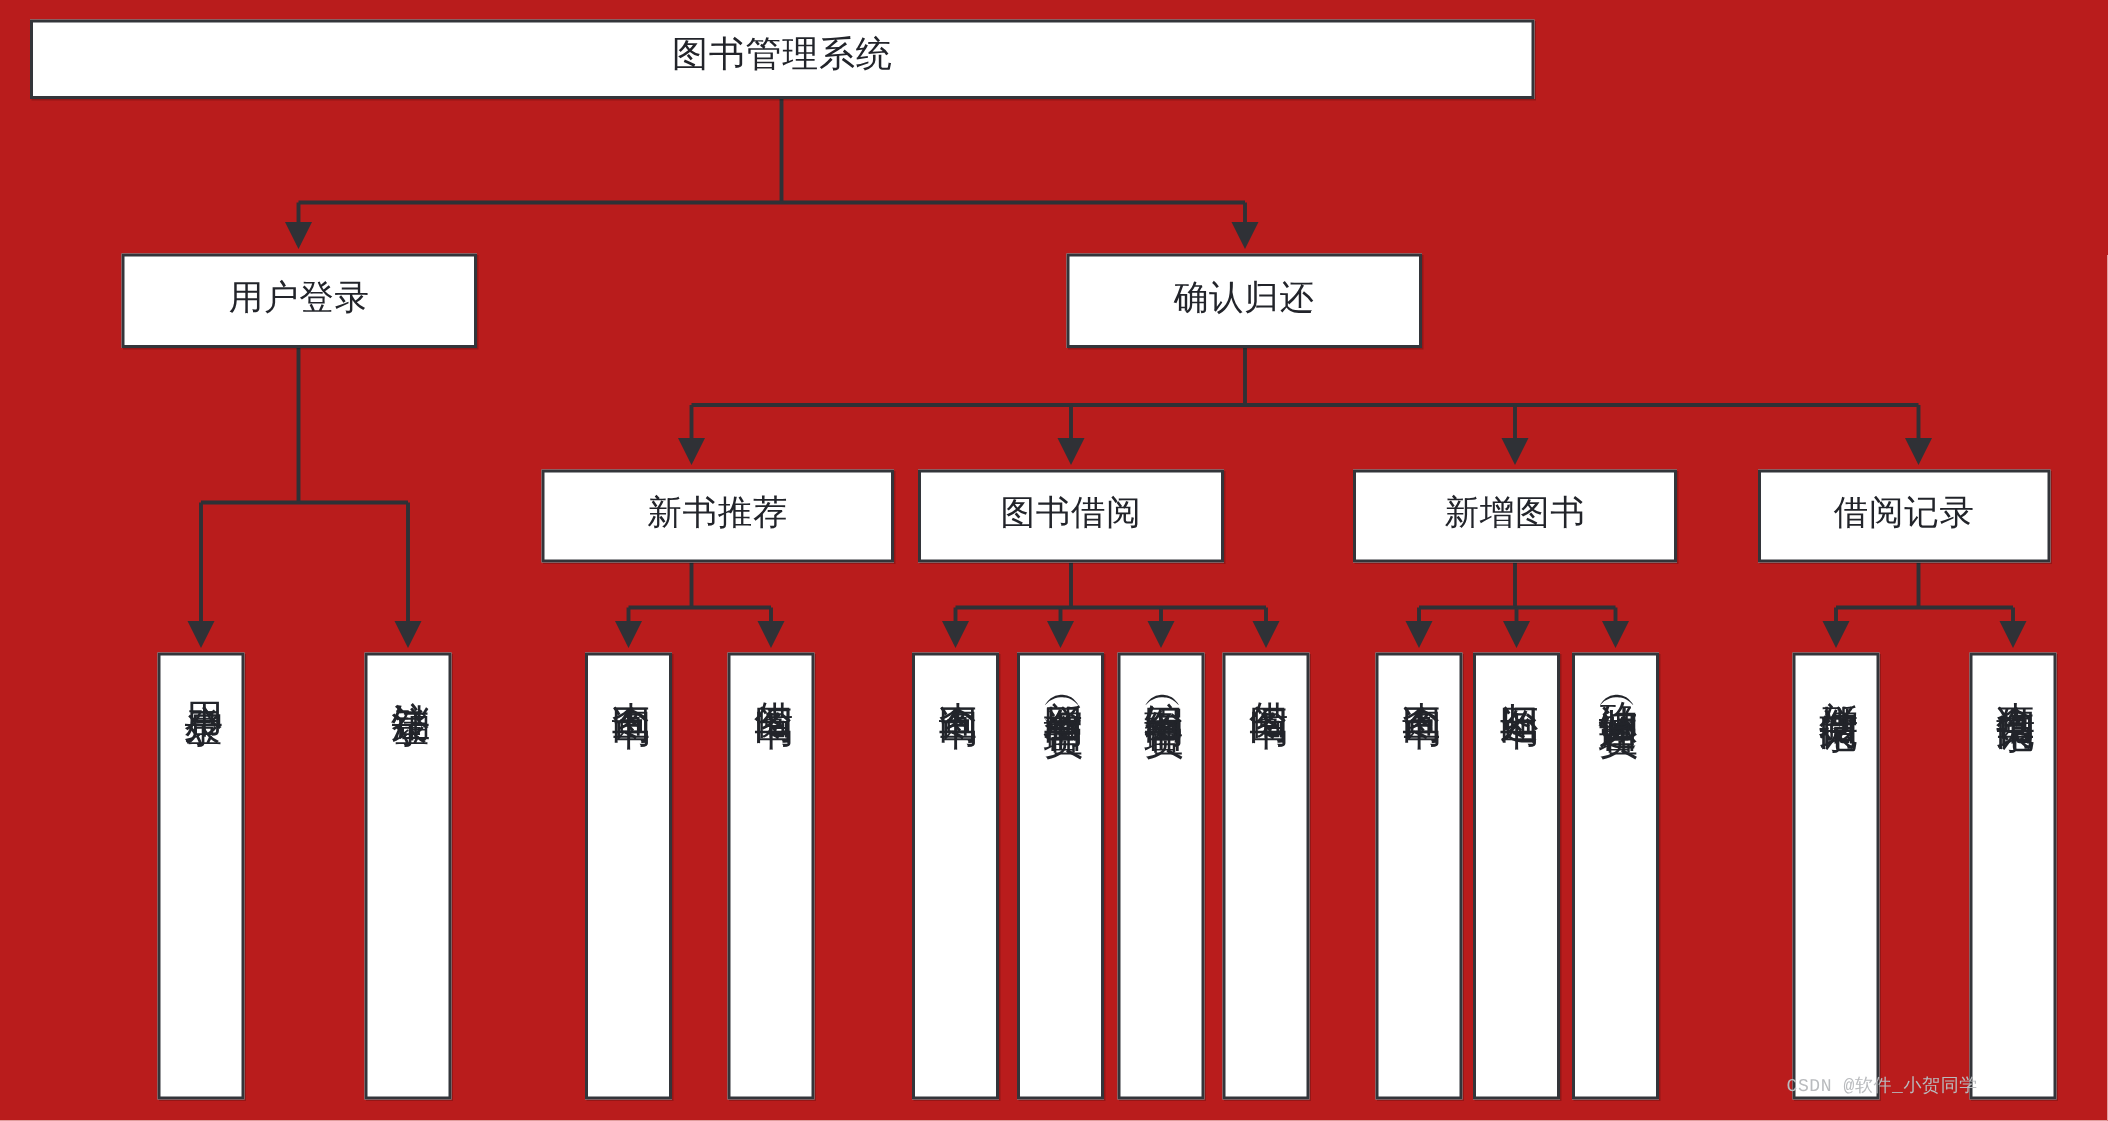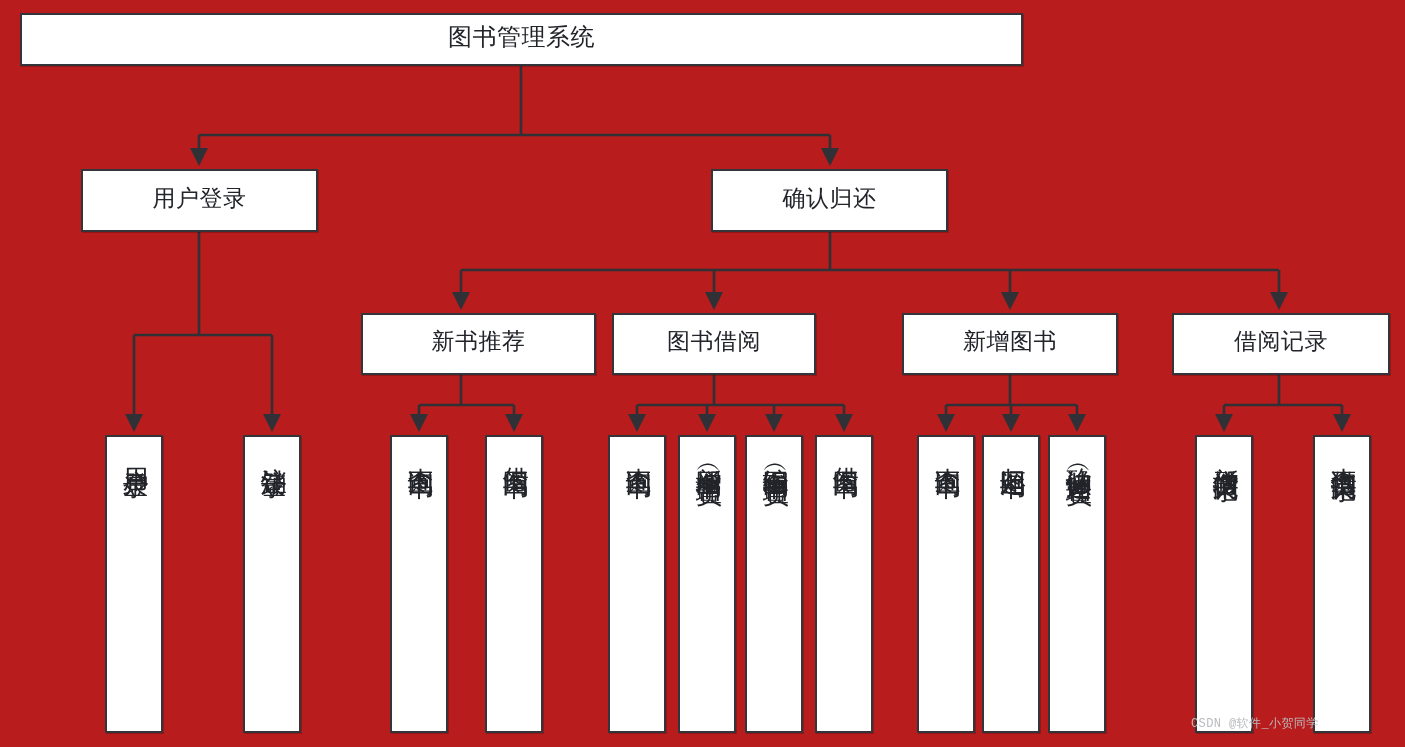--- a/index.html
+++ b/index.html
@@ -143,21 +143,21 @@
 
   <div class="node h-node" style="left:361px; top:313px; width:235px; height:62px;">
     <span class="node-label">新书推荐</span>
   </div>
   <div class="node h-node" style="left:612px; top:313px; width:204px; height:62px;">
     <span class="node-label">图书借阅</span>
   </div>
   <div class="node h-node" style="left:902px; top:313px; width:216px; height:62px;">
     <span class="node-label">新增图书</span>
   </div>
-  <div class="node h-node" style="left:1172px; top:313px; width:218px; height:62px;">
+  <div class="node h-node" style="left:1172px; top:313px; width:195px; height:62px;">
     <span class="node-label">借阅记录</span>
   </div>
 
   <div class="node v-node" style="left:105px; top:435px; width:58px; height:298px;">
     <span class="node-label">用户登录</span>
   </div>
   <div class="node v-node" style="left:243px; top:435px; width:58px; height:298px;">
     <span class="node-label">注销登录</span>
   </div>
   <div class="node v-node" style="left:390px; top:435px; width:58px; height:298px;">

